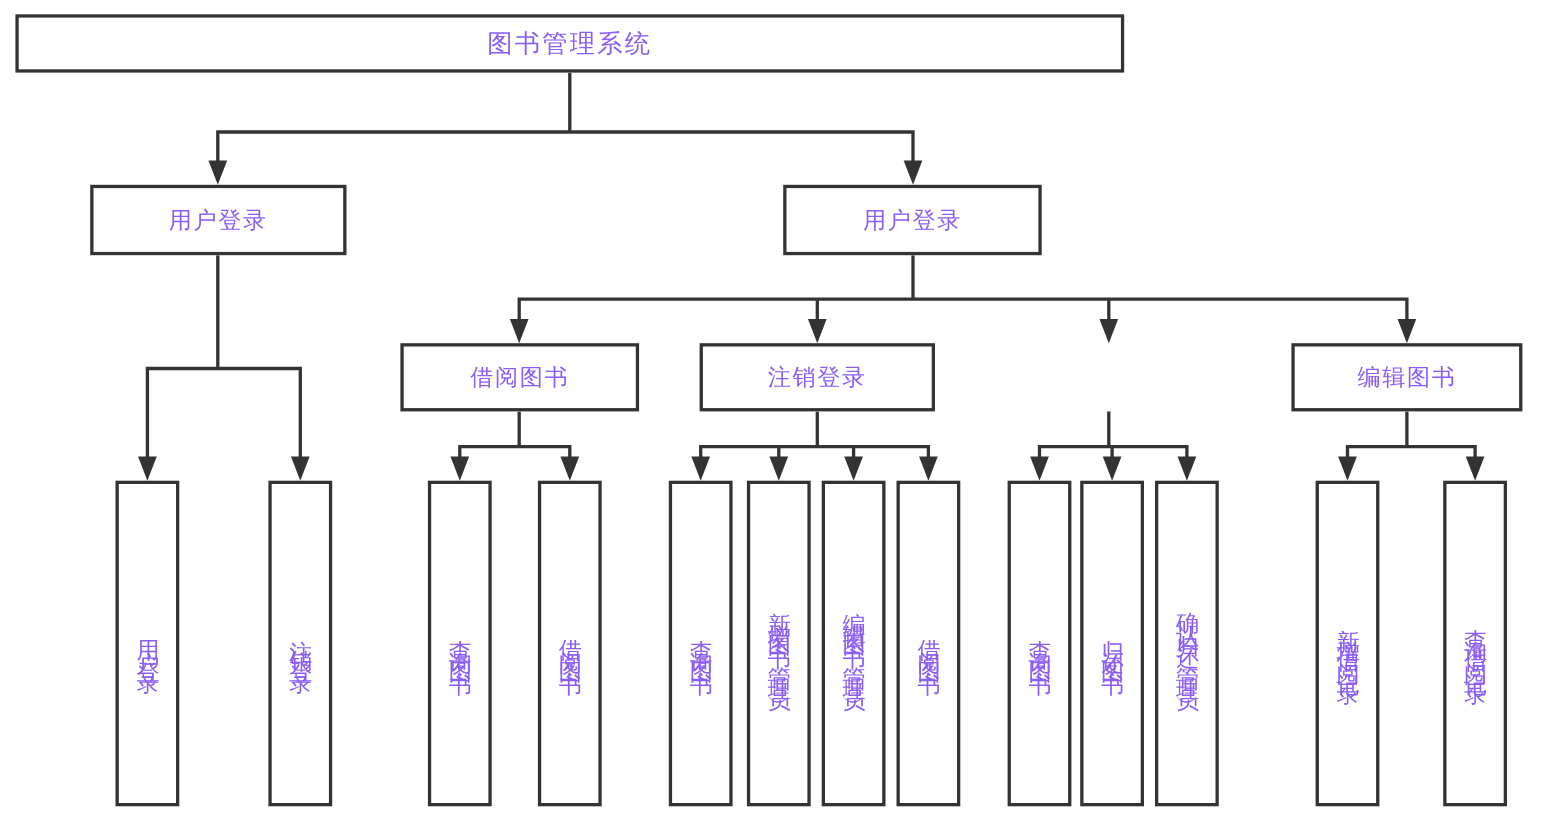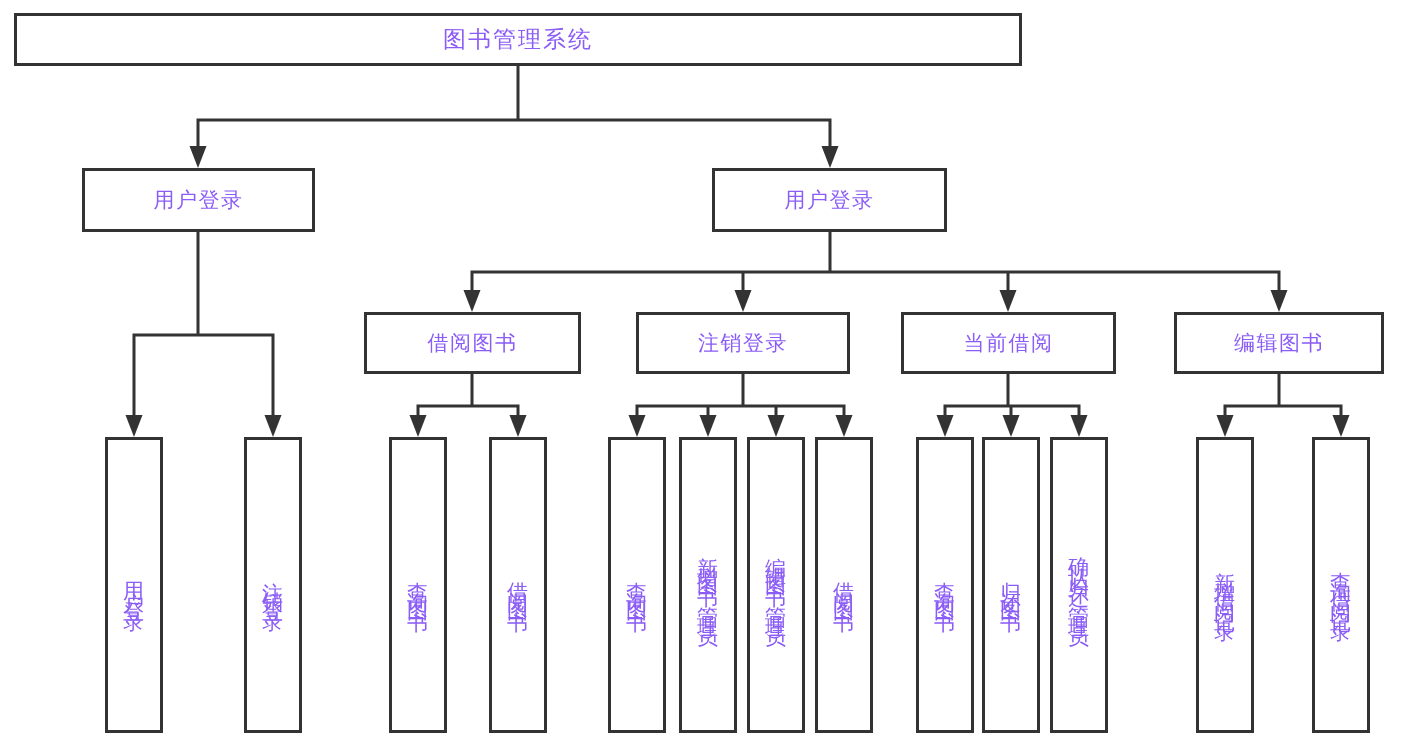--- a/index.html
+++ b/index.html
@@ -113,21 +113,20 @@
     </g>
   </svg>
 
   <div class="node hnode rootnode" style="left:14px; top:13px; width:1008px; height:53px">图书管理系统</div>
 
   <div class="node hnode" style="left:82px; top:168px; width:233px; height:64px">用户登录</div>
   <div class="node hnode" style="left:712px; top:168px; width:235px; height:64px">用户登录</div>
 
   <div class="node hnode" style="left:364px; top:312px; width:217px; height:62px">借阅图书</div>
   <div class="node hnode" style="left:636px; top:312px; width:214px; height:62px">注销登录</div>
-  <div class="node hnode" style="left:901px; top:312px; width:215px; height:62px">当前借阅</div>
   <div class="node hnode" style="left:1174px; top:312px; width:210px; height:62px">编辑图书</div>
 
   <div class="node vnode" style="left:105px; top:437px; width:58px; height:296px">用户登录</div>
   <div class="node vnode" style="left:244px; top:437px; width:58px; height:296px">注销登录</div>
 
   <div class="node vnode" style="left:389px; top:437px; width:58px; height:296px">查询图书</div>
   <div class="node vnode" style="left:489px; top:437px; width:58px; height:296px">借阅图书</div>
 
   <div class="node vnode" style="left:608px; top:437px; width:58px; height:296px">查询图书</div>
   <div class="node vnode" style="left:679px; top:437px; width:58px; height:296px">新增图书（管理员）</div>

